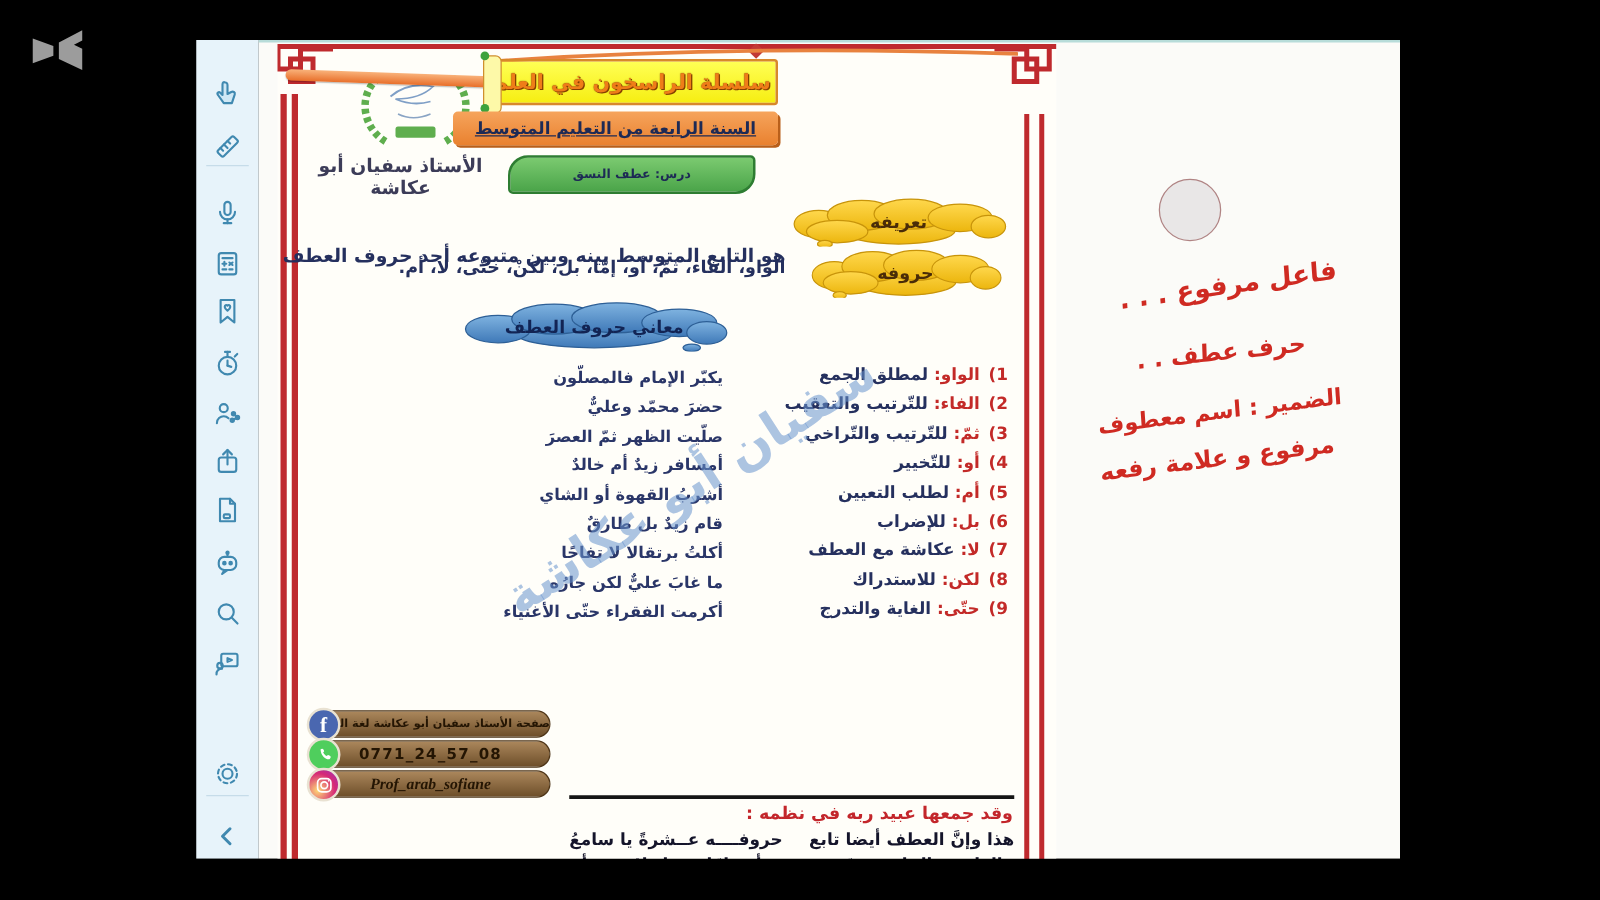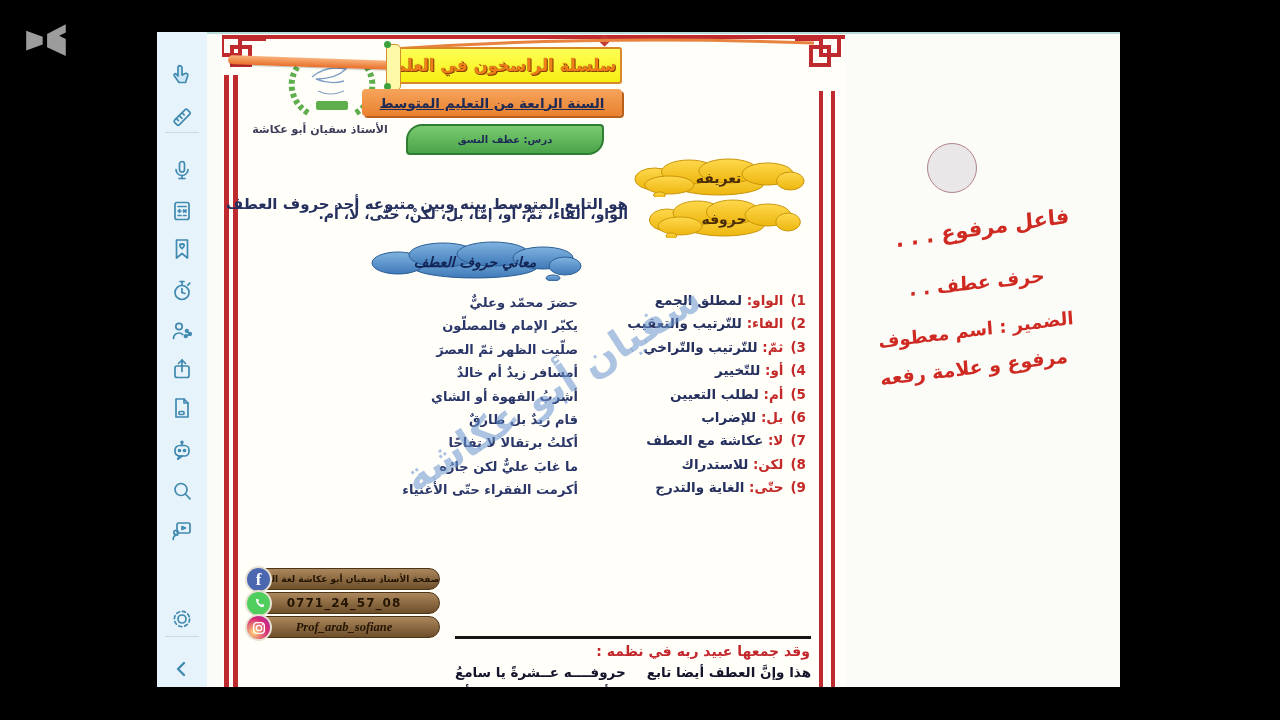--- a/index.html
+++ b/index.html
@@ -28,21 +28,21 @@
   .page .ltr{direction:ltr;unicode-bidi:bidi-override;}
   .topline{position:absolute;left:0;top:0;width:623px;height:4px;background:#bf2a2e;}
   .stripe{position:absolute;top:40px;bottom:0;width:4.5px;background:#bf2a2e;}
   .knot{position:absolute;width:48px;height:44px;}
   .diamond{position:absolute;left:378px;top:1px;width:9px;height:9px;background:#c23a36;
            transform:rotate(45deg);}
 
   
   .wreath{position:absolute;left:56px;top:14px;width:108px;height:72px;}
   .wreath-cap{position:absolute;left:14px;top:88px;width:168px;text-align:center;
-              font-size:11px;color:#3c3c58;font-weight:bold;}
+              font-size:15px;color:#3c3c58;font-weight:bold;}
   .rod{position:absolute;left:6px;top:24px;width:224px;height:9px;border-radius:5px;
        background:linear-gradient(180deg,#f9b27a,#e86f2a);transform:rotate(2deg);
        box-shadow:0 1px 1px rgba(0,0,0,.25);}
   .scroll-curve{position:absolute;left:160px;top:-2px;width:440px;height:22px;}
   .banner-yellow{position:absolute;left:166px;top:12px;width:234px;height:37px;
        background:linear-gradient(180deg,#ffff55,#f6ee12);border:2px solid #d8882a;
        border-radius:3px;box-sizing:border-box;display:flex;align-items:center;justify-content:center;}
   .roll{position:absolute;left:-4px;top:-5px;width:13px;height:45px;background:#fdf9a8;
        border:1.5px solid #cf8f2e;border-radius:5px;}
   .knob{position:absolute;width:7px;height:7px;border-radius:50%;background:#3da23d;}
@@ -55,21 +55,21 @@
   .banner-green{position:absolute;left:184px;top:89px;width:198px;height:31px;
        background:linear-gradient(180deg,#7bca70,#4aa449);border:2px solid #2e7d32;
        border-radius:16px 4px 16px 4px;box-sizing:border-box;
        display:flex;align-items:center;justify-content:center;}
   .lesson-txt{font-size:10px;font-weight:bold;color:#1d2a55;white-space:nowrap;}
 
   
   .cloud{position:absolute;}
   .cloud .lbl{position:absolute;left:0;right:0;top:52%;transform:translateY(-50%);
        text-align:center;font-weight:bold;font-size:14px;color:#4a2c08;white-space:nowrap;}
-  .cloud-blue .lbl{color:#122454;font-style:italic;}
+  .cloud-blue .lbl{color:#122454;}
   .def-text,.letters-text{position:absolute;right:217px;white-space:nowrap;
        font-weight:bold;color:#25305e;}
   .def-text{top:128px;font-size:15px;margin-top:32px;}
   .letters-text{top:171px;font-size:14px;}
 
   
   .mcol{position:absolute;right:39px;top:254px;line-height:23.4px;white-space:nowrap;
         font-size:13.5px;font-weight:bold;color:#25305e;text-align:right;}
   .mcol .num{color:#c32a28;margin-left:7px;}
   .mcol .mword{color:#c32a28;margin-top:22px;}
@@ -354,22 +354,22 @@
         <div><span class="num ltr">(2</span><span class="mword">الفاء: </span><span>للتّرتيب والتعقيب</span></div>
         <div><span class="num ltr">(3</span><span class="mword">ثمّ: </span><span>للتّرتيب والتّراخي</span></div>
         <div><span class="num ltr">(4</span><span class="mword">أو: </span><span>للتّخيير</span></div>
         <div><span class="num ltr">(5</span><span class="mword">أم: </span><span>لطلب التعيين</span></div>
         <div><span class="num ltr">(6</span><span class="mword">بل: </span><span>للإضراب</span></div>
         <div><span class="num ltr">(7</span><span class="mword">لا: </span><span>عكاشة مع العطف</span></div>
         <div><span class="num ltr">(8</span><span class="mword">لكن: </span><span>للاستدراك</span></div>
         <div><span class="num ltr">(9</span><span class="mword">حتّى: </span><span>الغاية والتدرج</span></div>
       </div>
     <div class="ecol" id="examples-col">
+        <div>يكبّر الإمام فالمصلّون</div>
         <div>حضرَ محمّد وعليٌّ</div>
-        <div>يكبّر الإمام فالمصلّون</div>
         <div>صلّيت الظهر ثمّ العصرَ</div>
         <div>أمسافر زيدٌ أم خالدٌ</div>
         <div>أشربُ القهوة أو الشاي</div>
         <div>قام زيدٌ بل طارقٌ</div>
         <div>أكلتُ برتقالا لا تفاحًا</div>
         <div>ما غابَ عليٌّ لكن جارُه</div>
         <div>أكرمت الفقراء حتّى الأغنياء</div>
       </div>
 
     <div class="watermark">سفيان أبو عكاشة</div>

